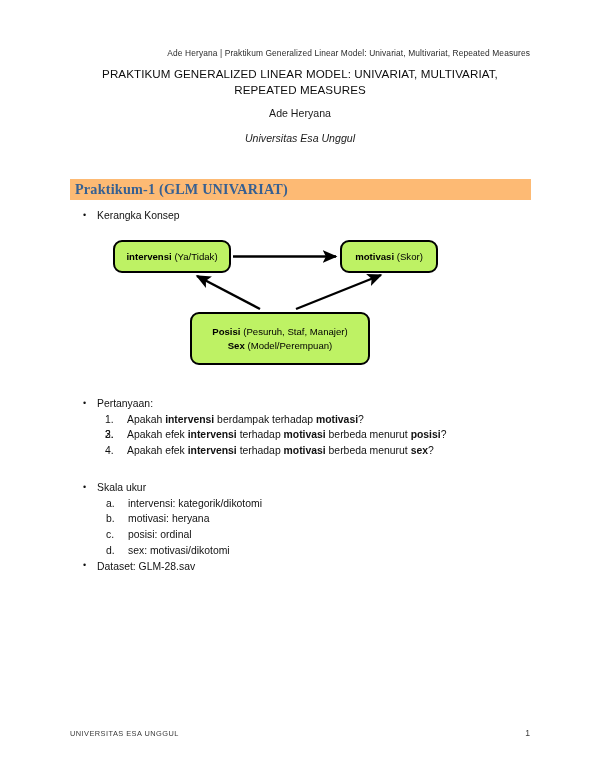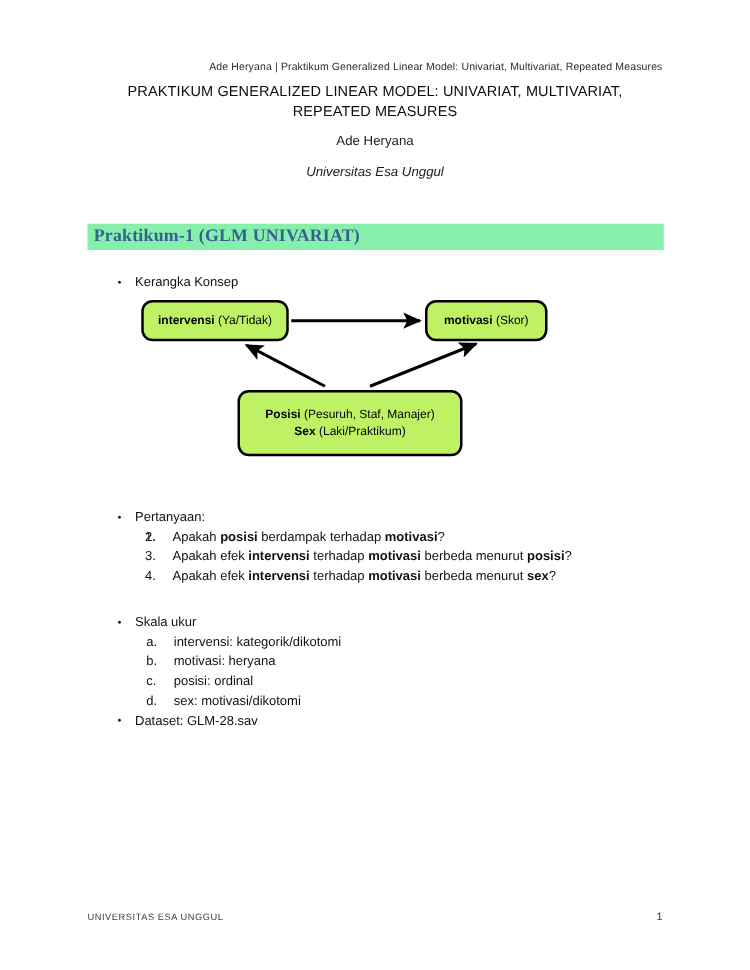--- a/index.html
+++ b/index.html
@@ -71,38 +71,38 @@
     color: #1a1a1a;
   }
 
   
   .section-band {
     position: absolute;
     left: 70px;
     top: 179px;
     width: 461px;
     height: 21px;
-    background: #86efac;
+    background: #fdba74;
   }
   .section-band .band-text {
     position: absolute;
     left: 5px;
     top: 2px;
     font-family: "Liberation Serif", serif;
     font-weight: bold;
     font-size: 14.2px;
     color: #366092;
     letter-spacing: 0.2px;
     white-space: nowrap;
   }
 
   
   .blist {
     position: absolute;
-    margin: 16px;
+    margin: 5px;
     padding: 0;
     list-style: none;
   }
   .b-item {
     position: relative;
     padding-left: 22px;
     font-size: 10.4px;
     line-height: 15.6px;
     color: #111111;
   }
@@ -246,32 +246,32 @@
         <b>motivasi</b><span> (Skor)</span>
       </span>
     </div>
 
     <div class="node-box" id="node-moderator">
       <span>
         <span>
           <b>Posisi</b><span> (Pesuruh, Staf, Manajer)</span>
         </span><br>
         <span>
-          <b>Sex</b><span> (Laki/Praktikum)</span>
+          <b>Sex</b><span> (Model/Perempuan)</span>
         </span>
       </span>
     </div>
   </div>
 
   <ul class="blist" style="left:70px; top:391px; width:460px;">
     <li class="b-item">
       <span>Pertanyaan:</span>
       <ol class="nlist" id="questions-list">
-          <li class="n-item"><span class="marker">1.</span></li>
-          <li class="n-item"><span class="marker">2.</span><span><span>Apakah </span><b>posisi</b><span> berdampak terhadap </span><b>motivasi</b><span>?</span></span></li>
+          <li class="n-item"><span class="marker">1.</span><span><span>Apakah </span><b>intervensi</b><span> berdampak terhadap </span><b>motivasi</b><span>?</span></span></li>
+          <li class="n-item"><span class="marker">2.</span></li>
           <li class="n-item"><span class="marker">3.</span><span><span>Apakah efek </span><b>intervensi</b><span> terhadap </span><b>motivasi</b><span> berbeda menurut </span><b>posisi</b><span>?</span></span></li>
           <li class="n-item"><span class="marker">4.</span><span><span>Apakah efek </span><b>intervensi</b><span> terhadap </span><b>motivasi</b><span> berbeda menurut </span><b>sex</b><span>?</span></span></li>
         </ol>
     </li>
   </ul>
 
   <ul class="blist" style="left:70px; top:475px; width:460px;">
     <li class="b-item">
       <span>Skala ukur</span>
       <ol class="nlist" id="scales-list">

